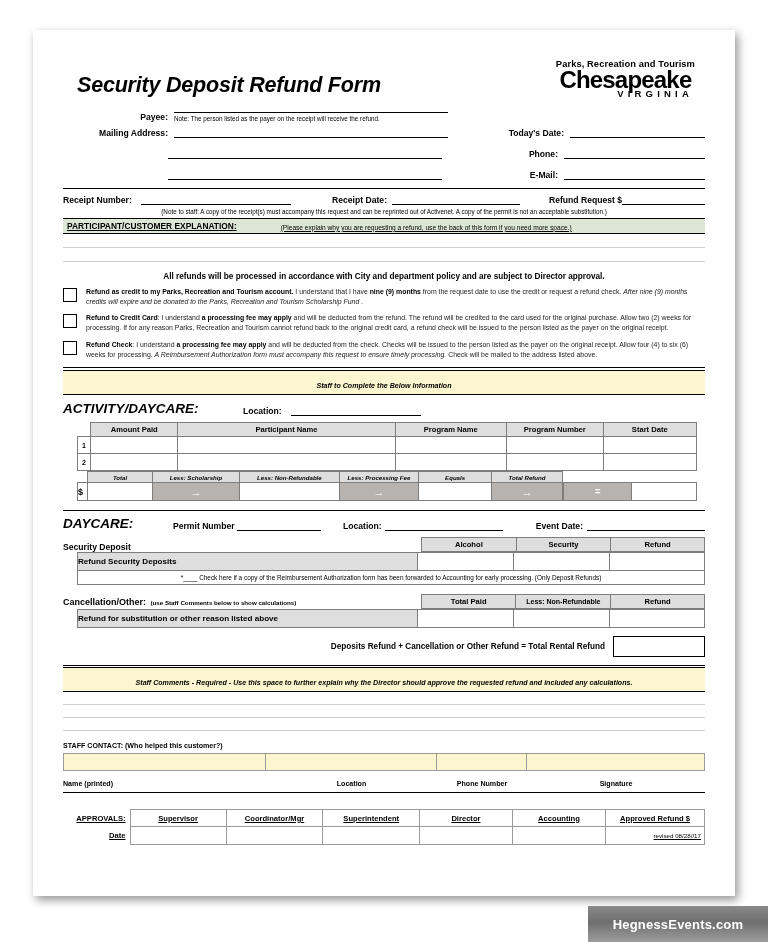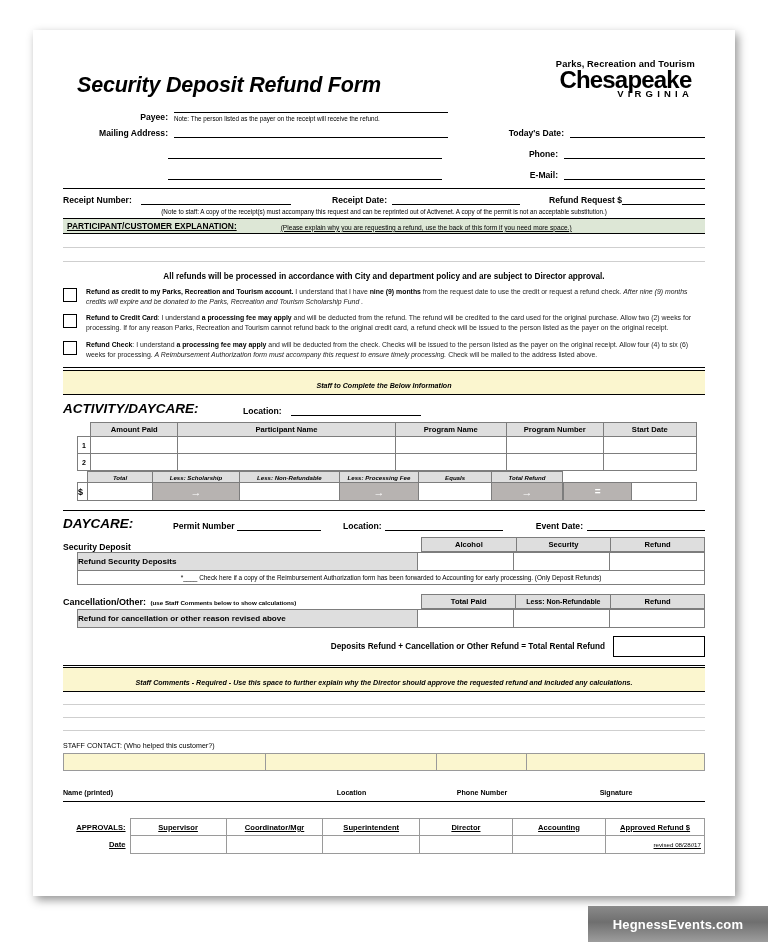--- a/index.html
+++ b/index.html
@@ -97,21 +97,21 @@
   }
   .dollar{font-size:9px;font-weight:bold;text-align:left;padding-left:2px;width:11px;border:none;}
 
   
   .grayrow{background:#dedede;font-size:8.1px;font-weight:bold;padding-left:10px;height:17px;}
   .starline{font-size:6.4px;text-align:center;height:13px;padding:0 4px;}
   .totline{font-size:8.2px;font-weight:bold;text-align:right;}
 
   
   .sc-yellow td{background:#fbf6cf;height:16px;border:.9px solid #9a9a9a;}
-  .sc-lbl{font-size:7.1px;font-weight:normal;padding-top:1px;}
+  .sc-lbl{font-size:7.1px;font-weight:bold;padding-top:1px;}
 
   
   .apv td{border:.9px solid #9a9a9a;}
   .apv .h{font-size:7.6px;font-weight:bold;text-align:center;height:14px;vertical-align:middle;background:#fff;}
   .apv .b{height:15px;background:#fff;}
   .apv-lbl{font-size:7.6px;font-weight:bold;text-align:right;padding-right:4px;border:none !important;}
 
   .revised{font-size:6.2px;text-align:right;padding-right:3px;}
 
   
@@ -374,21 +374,21 @@
         <td class="hcell" style="width:95px;font-size:7px;">Less: Non-Refundable</td>
         <td class="hcell" style="width:94px;">Refund</td>
       </tr>
     </tbody>
         </table>
   </div>
 
   <table class="tbl" style="width:628px;margin-left:14px;">
     <tbody>
           <tr>
-      <td class="grayrow">Refund for cancellation or other reason revised above</td>
+      <td class="grayrow">Refund for substitution or other reason listed above</td>
       <td style="width:95px;height:17px;background:#fff;"></td>
       <td style="width:95px;height:17px;background:#fff;"></td>
       <td style="width:94px;height:17px;background:#fff;"></td>
     </tr>
   </tbody>
       </table>
 
   <div class="row" style="margin-top:8px;align-items:center;">
     <div class="totline" style="flex:1;padding-right:8px;">Deposits Refund + Cancellation or Other Refund = Total Rental Refund</div>
     <div style="flex:0 0 90px;height:19px;border:1.3px solid #000;background:#fff;"></div>
@@ -413,21 +413,21 @@
   <table class="tbl" style="margin-top:3px;width:642px;">
     <tbody>
           <tr class="sc-yellow">
       <td style="width:203px;"></td>
       <td style="width:171px;"></td>
       <td style="width:90px;"></td>
       <td style="width:178px;"></td>
     </tr>
   </tbody>
       </table>
-  <div class="row" style="margin-top:18px;">
+  <div class="row" style="margin-top:9px;">
     <div style="flex:0 0 203px;font-size:7.1px;font-weight:bold;">Name (printed)</div>
     <div style="flex:0 0 171px;font-size:7.1px;font-weight:bold;text-align:center;">Location</div>
     <div style="flex:0 0 90px;font-size:7.1px;font-weight:bold;text-align:center;">Phone Number</div>
     <div style="flex:0 0 178px;font-size:7.1px;font-weight:bold;text-align:center;">Signature</div>
   </div>
 
   <div class="hr-thick" style="margin-top:4px;"></div>
 
   <table class="apv" style="margin-top:16px;width:642px;border-collapse:collapse;text-decoration:underline;">
     <tbody>

